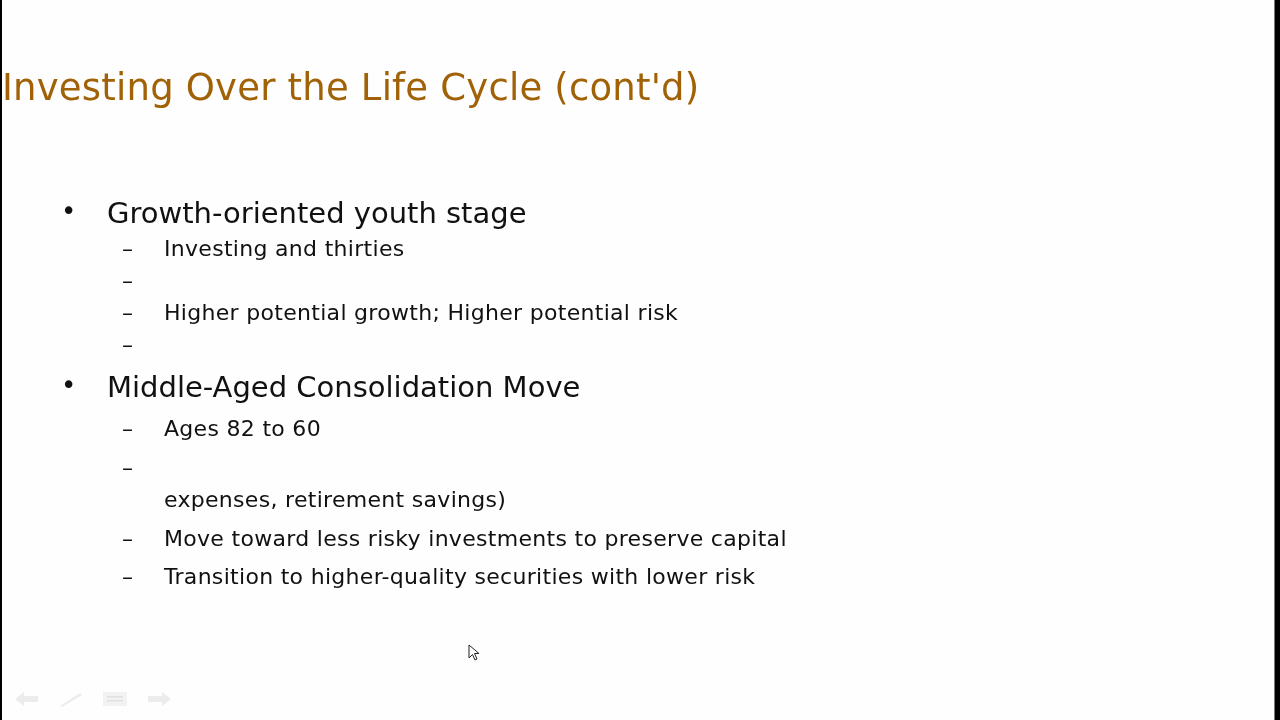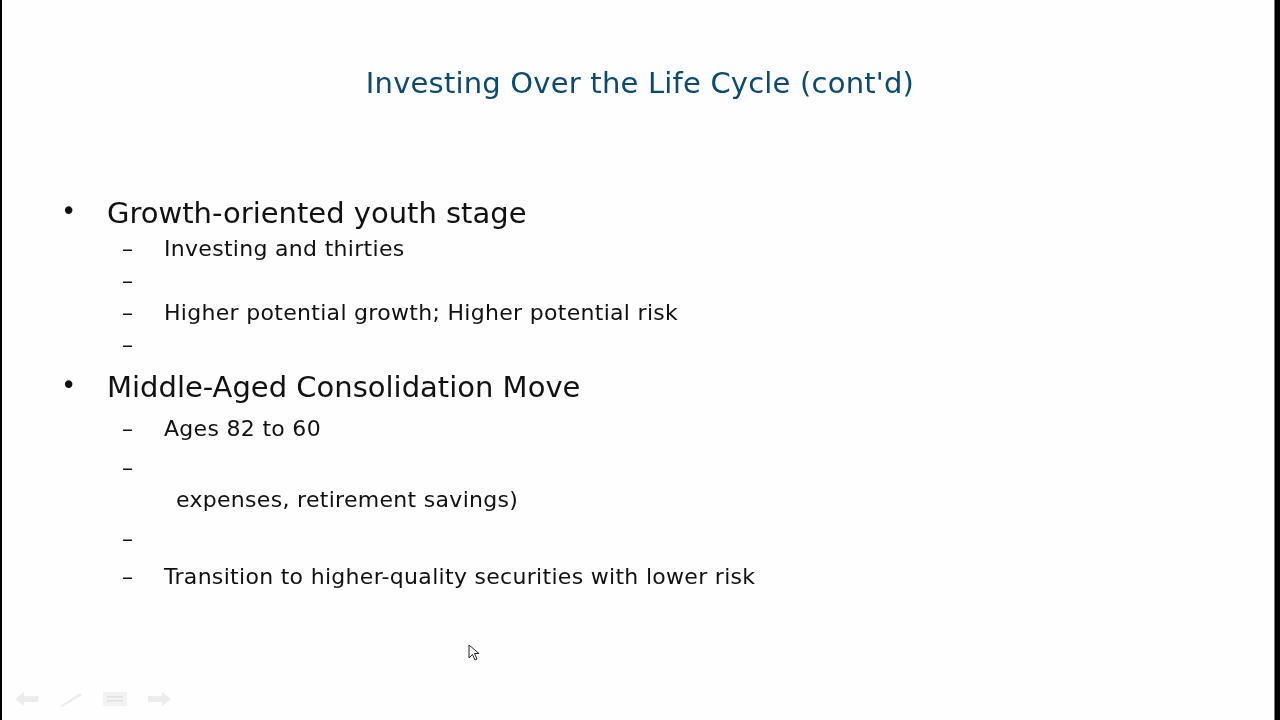--- a/index.html
+++ b/index.html
@@ -1,21 +1,21 @@
 <!DOCTYPE html>
 <html><head>
 <meta charset="utf-8">
 <style>
   html, body { margin:0; padding:0; }
   body { width:1280px; height:720px; overflow:hidden; background:#000; position:relative;
          font-family:"DejaVu Sans","Liberation Sans",sans-serif; color:#000; }
   .slide { position:absolute; left:2px; top:0; width:1272px; height:720px; background:#fefefe;
            border-right:1px solid #7a7a7a; }
-  .title { position:absolute; left:0; width:1276px; top:66px; text-align:center;
-           font-size:29px; letter-spacing:0.2px; color:#0c4a6e; }
+  .title { position:absolute; left:0; width:1276px; top:66px; 
+           font-size:37px; letter-spacing:0.2px; color:#a16207; }
   .l1 { position:absolute; left:105px; font-size:29px; color:#111; white-space:nowrap; }
   .l1 .dot { position:absolute; left:-46px; top:0; font-size:26px; }
   .l2 { position:absolute; left:162px; font-size:22px; color:#111; white-space:nowrap; line-height:32px; letter-spacing:0.3px; }
   .l2 .dash { position:absolute; left:-42px; top:0; }
   .nav { position:absolute; top:688px; height:22px; display:flex; align-items:center; opacity:0.35; }
   .cursor { position:absolute; left:466px; top:644px; }
 </style>
 </head>
 <body>
 
@@ -30,22 +30,22 @@
   <div class="l2" style="top:265px;"><span class="dash">–</span></div>
   <div class="l2" style="top:297px;"><span class="dash">–</span><span>Higher potential growth; Higher potential risk</span></div>
   <div class="l2" style="top:329px;"><span class="dash">–</span></div>
 
   <div class="l1" style="top:370px;">
     <span class="dot">•</span>
     <span>Middle-Aged Consolidation Move</span>
   </div>
   <div class="l2" style="top:413px;"><span class="dash">–</span><span>Ages 82 to 60</span></div>
   <div class="l2" style="top:452px;"><span class="dash">–</span></div>
-  <div class="l2" style="top:484px;margin-left:12px;"><span>expenses, retirement savings)</span></div>
-  <div class="l2" style="top:523px;"><span class="dash">–</span></div>
+  <div class="l2" style="top:484px;"><span>expenses, retirement savings)</span></div>
+  <div class="l2" style="top:523px;"><span class="dash">–</span><span>Move toward less risky investments to preserve capital</span></div>
   <div class="l2" style="top:561px;"><span class="dash">–</span><span>Transition to higher-quality securities with lower risk</span></div>
 
   <div class="nav" style="left:12px;">
     <svg width="26" height="16" viewBox="0 0 26 16">
         <path d="M1 8 L10 1 L10 5 L24 5 L24 11 L10 11 L10 15 Z" fill="#ccc"></path>
       </svg>
   </div>
   <div class="nav" style="left:56px;">
     <svg width="26" height="18" viewBox="0 0 26 18">
         <path d="M2 16 L22 3 L24 5 L4 17 Z" fill="#ccc"></path>

